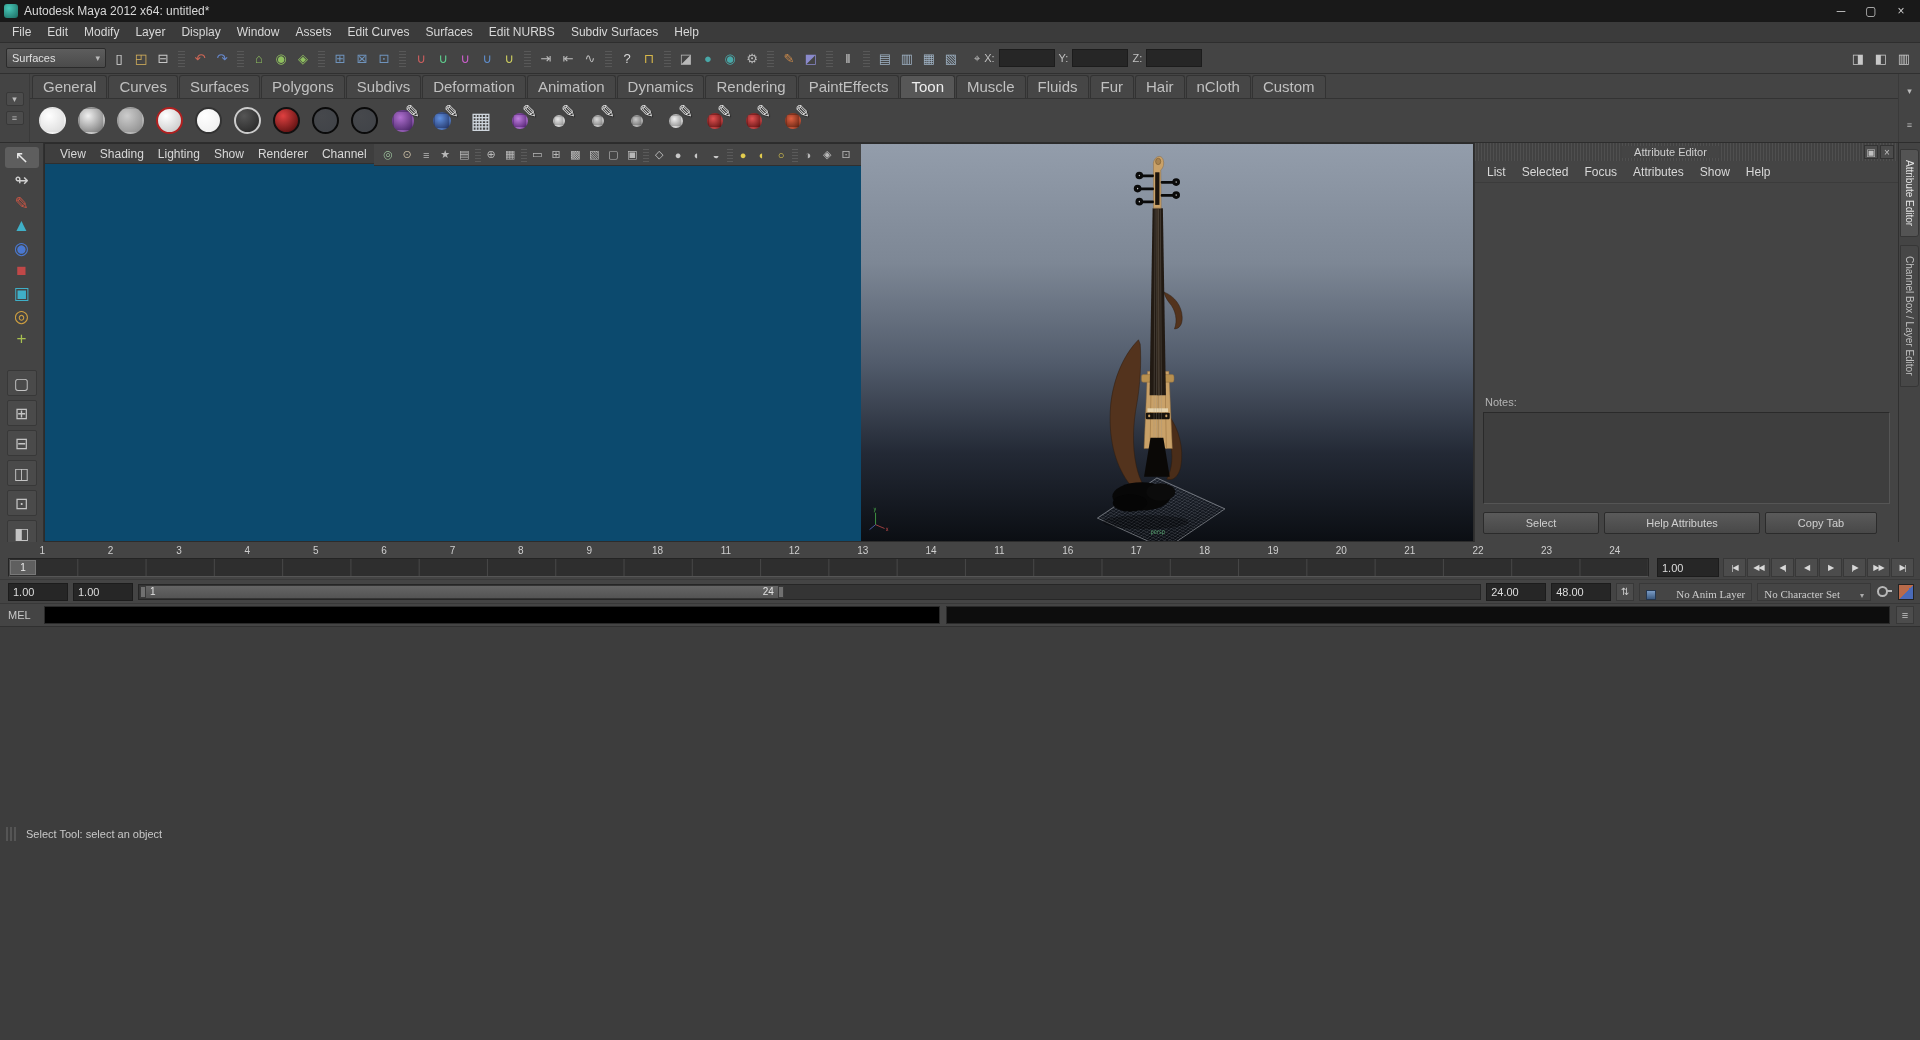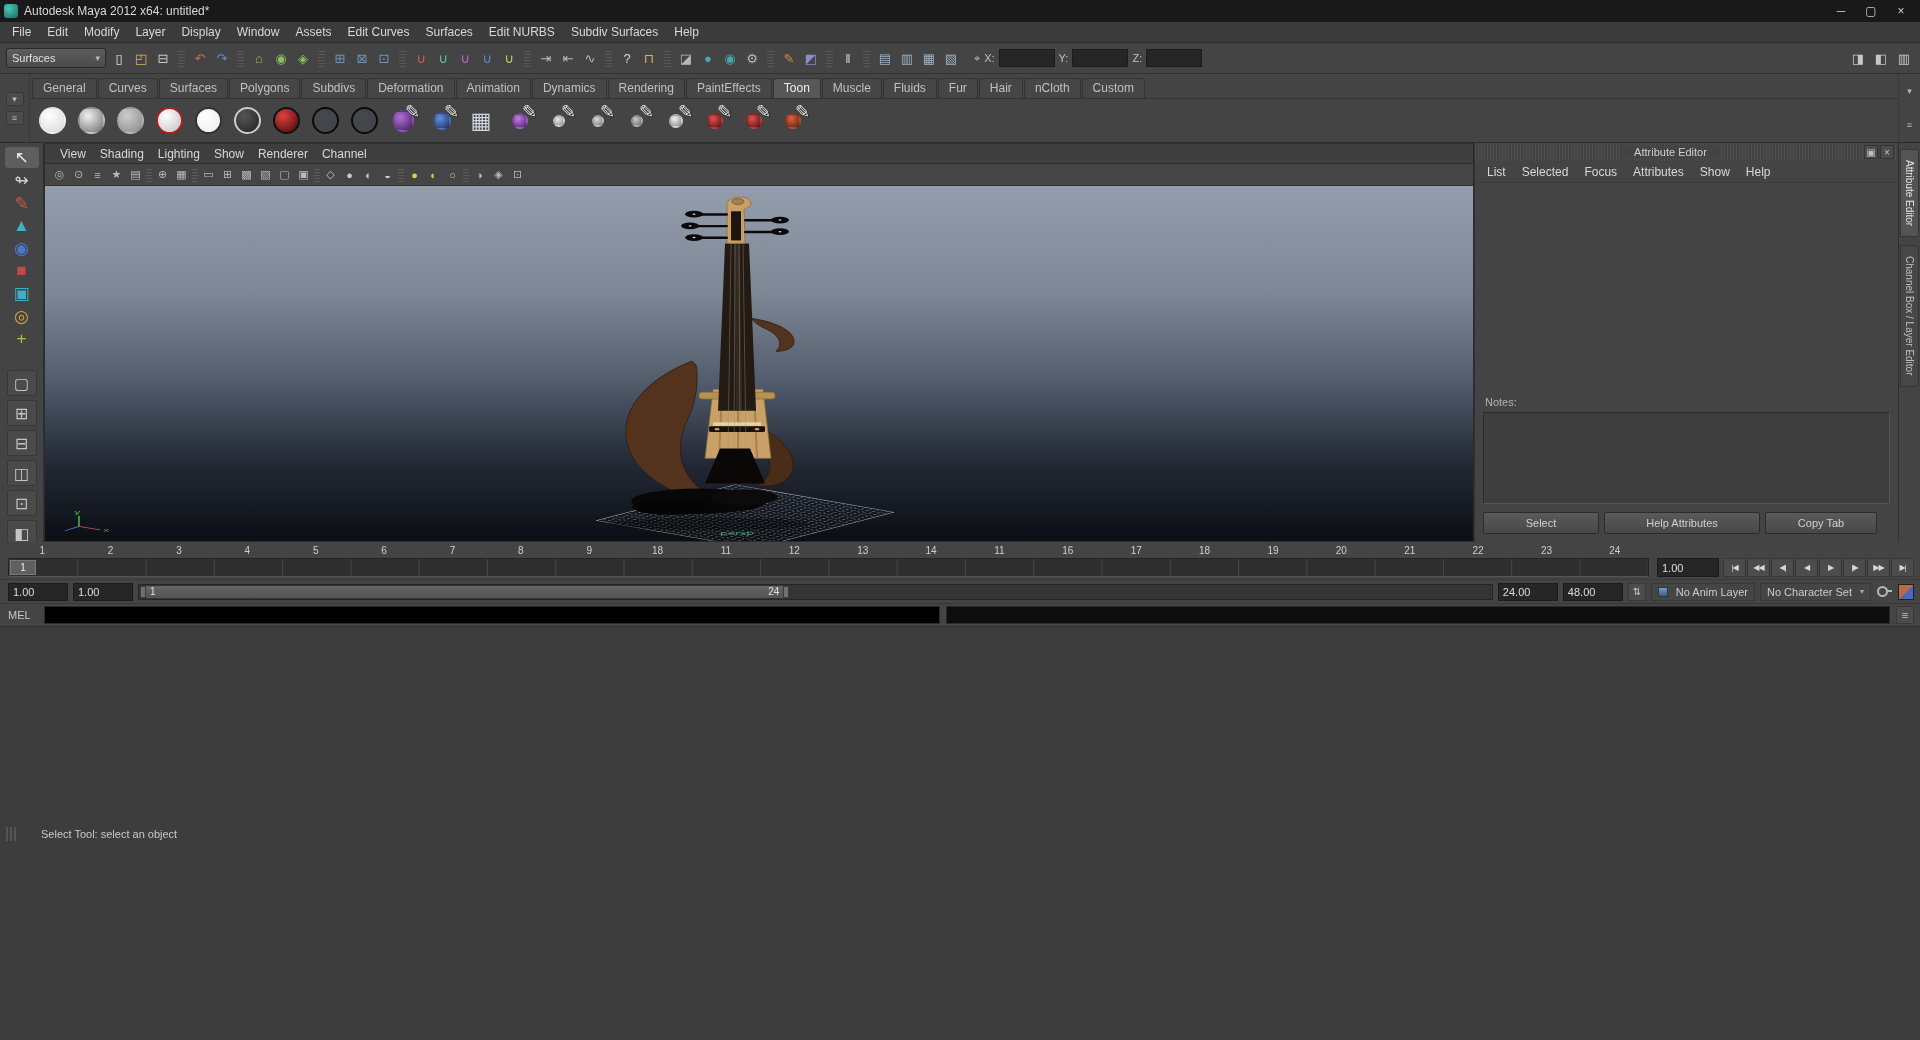--- a/index.html
+++ b/index.html
@@ -30,41 +30,41 @@
   .tb-input{width:56px;height:18px;background:#262626;border:1px solid #1c1c1c;color:#ddd;font-size:11px;padding:0 4px;font-family:inherit}
   .tb-right{margin-left:auto;display:flex;gap:3px}
   .entry-mode{font-size:11px;color:#bbb}
 
   
   .shelfwrap{background:#444;border-bottom:1px solid #2d2d2d;display:flex;flex:0 0 auto}
   .shelf-side{width:30px;display:flex;flex-direction:column;align-items:center;justify-content:center;gap:5px;border-right:1px solid #3a3a3a}
   .shelf-side span{width:18px;height:14px;display:flex;align-items:center;justify-content:center;color:#bbb;font-size:9px;background:#4c4c4c;border:1px solid #383838;border-radius:2px}
   .shelf-main{flex:1;display:flex;flex-direction:column;min-width:0}
   .shelf-tabs{display:flex;align-items:flex-end;height:24px;padding:3px 2px 0;gap:1px}
-  .shelf-tab{padding:2px 10px 3px;background:#464646;border:1px solid #333;border-bottom:none;border-radius:3px 3px 0 0;color:#c0c0c0;font-size:12px;white-space:nowrap}
+  .shelf-tab{padding:2px 10px 3px;background:#464646;border:1px solid #333;border-bottom:none;border-radius:3px 3px 0 0;color:#c0c0c0;font-size:15px;white-space:nowrap}
   .shelf-tab.active{background:#575757;color:#eee}
   .shelf-items{display:flex;align-items:center;height:44px;padding:2px 4px;gap:3px;border-top:1px solid #333}
   .shelf-item{width:36px;height:36px;position:relative;display:flex;align-items:center;justify-content:center}
   .shelf-ball{width:var(--size,27px);height:var(--size,27px);border-radius:50%;border:2px solid var(--bd,transparent);background:radial-gradient(circle at 35% 30%,var(--c1,#fff),var(--c2,#999))}
   .shelf-pen{position:absolute;right:1px;top:-2px;font-size:18px;color:#e2e2e2;text-shadow:1px 1px 1px #222}
   .shelf-glyph{position:absolute;font-size:22px;color:#cfd6dd}
   .shelf-end{width:22px;display:flex;flex-direction:column;justify-content:space-around;align-items:center;border-left:1px solid #3a3a3a}
   .shelf-end span{color:#bbb;font-size:9px}
 
   
   .main{flex:1;display:flex;min-height:0}
   .toolbox{width:44px;background:#444;border-right:1px solid #303030;display:flex;flex-direction:column;align-items:center;padding-top:3px;flex:0 0 auto}
   .tool{width:34px;height:31px;display:flex;align-items:center;justify-content:center;font-size:17px;color:var(--ic,#c8c8c8);background:var(--bg,transparent);border-radius:3px;margin:1px 0}
   .layouts{margin-top:16px;display:flex;flex-direction:column;align-items:center}
   .layout-btn{width:30px;height:26px;display:flex;align-items:center;justify-content:center;font-size:16px;color:#c4c4c4;margin:2px 0;background:#4a4a4a;border:1px solid #383838;border-radius:2px}
   .layouts [data-name="layout-menu-arrow"]{height:13px;background:transparent;border:none;font-size:10px}
   .toolbox-bottom{margin-top:auto;margin-bottom:10px;width:26px;height:26px;border-radius:50%;border:2px solid #808080;display:flex;align-items:center;justify-content:center;color:#9a9a9a;font-size:13px}
 
   
-  .viewport-col{flex:1;display:flex;flex-direction:column;min-width:0;background:#0c4a6e;border:1px solid #2c2c2c}
+  .viewport-col{flex:1;display:flex;flex-direction:row;min-width:0;background:#0c4a6e;border:1px solid #2c2c2c}
   .panel-menubar{height:20px;background:#3e3e3e;display:flex;align-items:center;padding-left:8px;border-bottom:1px solid #2f2f2f}
   .panel-menubar .menu-item{font-size:12px;padding:2px 7px}
   .panel-iconbar{height:22px;background:#454545;display:flex;align-items:center;gap:2px;padding:0 6px;border-bottom:1px solid #2f2f2f}
   .vp-icon{width:17px;height:17px;display:flex;align-items:center;justify-content:center;font-size:11px;color:var(--ic,#bdbdbd)}
   [data-name="viewport-separator"]{width:6px;height:14px;background:repeating-linear-gradient(0deg,#5a5a5a 0 1px,transparent 1px 3px)}
   .canvas{flex:1;position:relative;min-height:0}
   .canvas svg{position:absolute;inset:0;width:100%;height:100%;display:block}
   svg text{font-family:"DejaVu Sans","Liberation Sans",sans-serif}
 
   
@@ -102,35 +102,35 @@
   .pb-btn{width:23px;height:19px;background:#4c4c4c;border:1px solid #383838;color:#d8d8d8;font-size:8px;letter-spacing:-1px;display:flex;align-items:center;justify-content:center;font-family:inherit}
 
   
   .rangebar{height:24px;background:#444;display:flex;align-items:center;gap:5px;padding:0 6px 0 8px;border-top:1px solid #3a3a3a;flex:0 0 auto}
   .rs-field{width:60px;height:18px;background:#262626;border:1px solid #1c1c1c;color:#ddd;padding:0 4px;font-family:inherit;font-size:11px}
   .rs-groove{flex:1;height:16px;background:#343434;border:1px solid #262626;position:relative}
   .rs-bar{position:absolute;left:1px;top:1px;bottom:1px;width:48%;background:linear-gradient(#656565,#545454);display:flex;align-items:center;justify-content:space-between;padding:0 10px;font-size:10px;color:#e2e2e2}
   .rs-handle{position:absolute;top:0;bottom:0;width:6px;background:#707070;border:1px solid #3a3a3a}
   .rs-handle.left{left:0}.rs-handle.right{right:0}
   .rs-mini{width:18px;height:18px;background:#4c4c4c;border:1px solid #383838;color:#ccc;font-size:10px;font-family:inherit}
-  .rs-menu{height:18px;background:#454545;border:1px solid #383838;color:#ccc;display:flex;align-items:center;gap:8px;padding:0 6px;font-family:Liberation Sans, sans-serif;font-size:11px;white-space:nowrap}
+  .rs-menu{height:18px;background:#454545;border:1px solid #383838;color:#ccc;display:flex;align-items:flex-end;gap:20px;padding:0 6px;font-family:Liberation Serif, serif;font-size:11px;white-space:nowrap}
   .layer-ico{width:10px;height:10px;background:linear-gradient(#7a9cc6,#3c5a80);border:1px solid #26374e;display:inline-block}
   .mini-arrow{font-size:8px;color:#aaa}
   .key-icon{width:17px;height:17px;position:relative;display:inline-block}
   .key-icon::before{content:"";position:absolute;left:1px;top:3px;width:7px;height:7px;border:2px solid #b8b8b8;border-radius:50%}
   .key-icon::after{content:"";position:absolute;left:10px;top:7px;width:6px;height:2px;background:#b8b8b8;box-shadow:2px 2px 0 -1px #b8b8b8}
   .prefs-icon{width:16px;height:16px;background:linear-gradient(135deg,#b86a4a 0 50%,#4a6ab8 50% 100%);border:1px solid #222;display:inline-block}
 
   
   .melbar{height:23px;background:#444;display:flex;align-items:center;gap:6px;padding:0 6px 0 8px;border-top:1px solid #383838;flex:0 0 auto}
   .mel-label{width:30px;color:#c8c8c8;font-size:11px}
   .mel-input{flex:0 0 47%;height:18px;background:#000;border:1px solid #2a2a2a;color:#ddd;font-family:"Liberation Mono","DejaVu Sans Mono",monospace;font-size:11px;padding:0 4px}
   .mel-output{flex:1;height:18px;background:#0d0d0d;border:1px solid #2a2a2a}
   .mel-icon{width:18px;height:18px;background:#4c4c4c;border:1px solid #383838;display:flex;align-items:center;justify-content:center;color:#c8c8c8;font-size:11px}
-  .helpline{flex:1 0 auto;min-height:22px;background:#3d3d3d;border-top:1px solid #303030;display:flex;align-items:center;gap:23px;padding:0 6px}
+  .helpline{flex:1 0 auto;min-height:22px;background:#3d3d3d;border-top:1px solid #303030;display:flex;align-items:center;gap:8px;padding:0 6px}
   .help-grip{width:12px;height:14px;background:repeating-linear-gradient(90deg,#555 0 2px,#3d3d3d 2px 4px)}
 </style>
 </head>
 <body>
 
 <div class="app" data-name="maya-window">
 
   <div class="titlebar" data-name="titlebar">
     <span class="logo" data-name="maya-logo-icon"></span>
     <span class="title" data-name="window-title">Autodesk Maya 2012 x64: untitled*</span>

